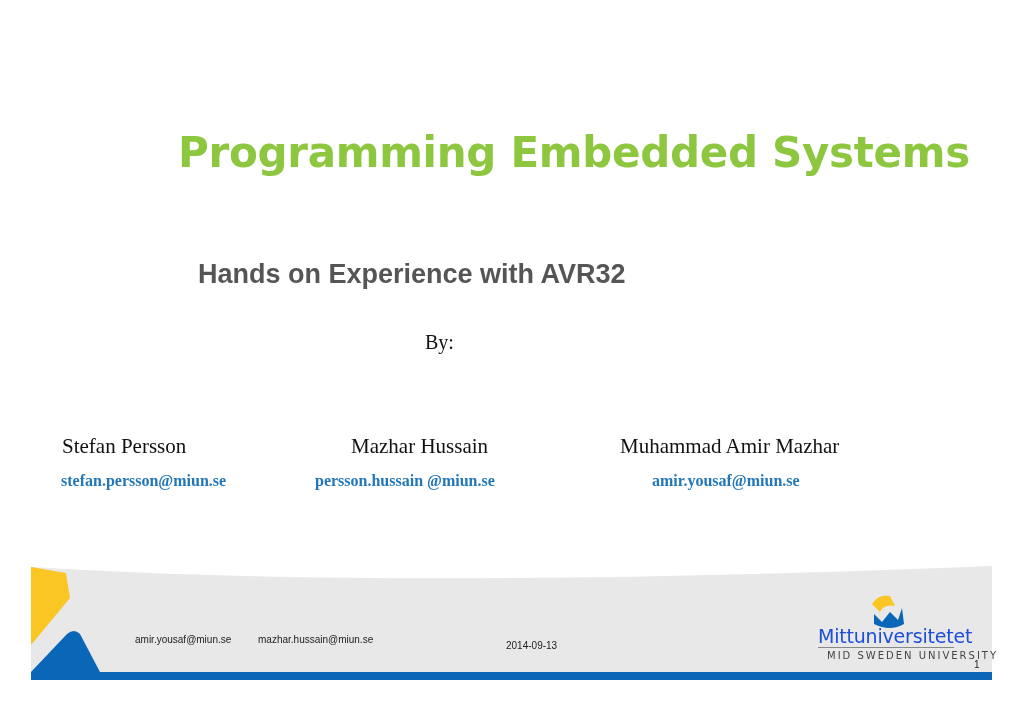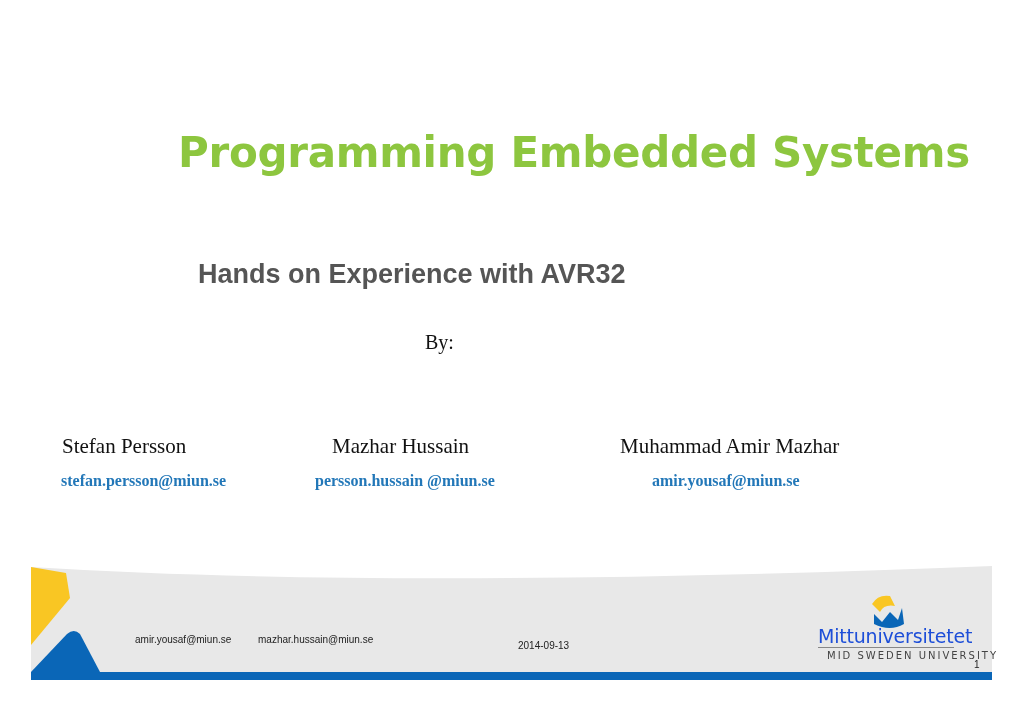--- a/index.html
+++ b/index.html
@@ -61,27 +61,27 @@
   </g>
 </svg>
 
 <div class="abs title">Programming Embedded Systems</div>
 <div class="abs subtitle">Hands on Experience with AVR32</div>
 <div class="abs by">By:</div>
 
 <div class="abs author-name" style="left:62px;">Stefan Persson</div>
 <div class="abs author-email" style="left:61px;">stefan.persson@miun.se</div>
 
-<div class="abs author-name" style="left:332px;">Mazhar Hussain</div>
+<div class="abs author-name" style="left:351px;">Mazhar Hussain</div>
 <div class="abs author-email" style="left:315px;">persson.hussain @miun.se</div>
 
 <div class="abs author-name" style="left:620px;">Muhammad Amir Mazhar</div>
 <div class="abs author-email" style="left:652px;">amir.yousaf@miun.se</div>
 
 <div class="abs footer-text" style="left:135px; top:634px;">amir.yousaf@miun.se</div>
 <div class="abs footer-text" style="left:258px; top:634px;">mazhar.hussain@miun.se</div>
-<div class="abs footer-text" style="left:506px; top:640px;margin-left:12px;">2014-09-13</div>
+<div class="abs footer-text" style="left:506px; top:640px;">2014-09-13</div>
 
 <div class="abs logo-word">Mittuniversitetet</div>
 <div class="logo-rule"></div>
 <div class="abs logo-sub">MID SWEDEN UNIVERSITY</div>
 
 <div class="abs page-num">1</div>
 
 </body></html>

